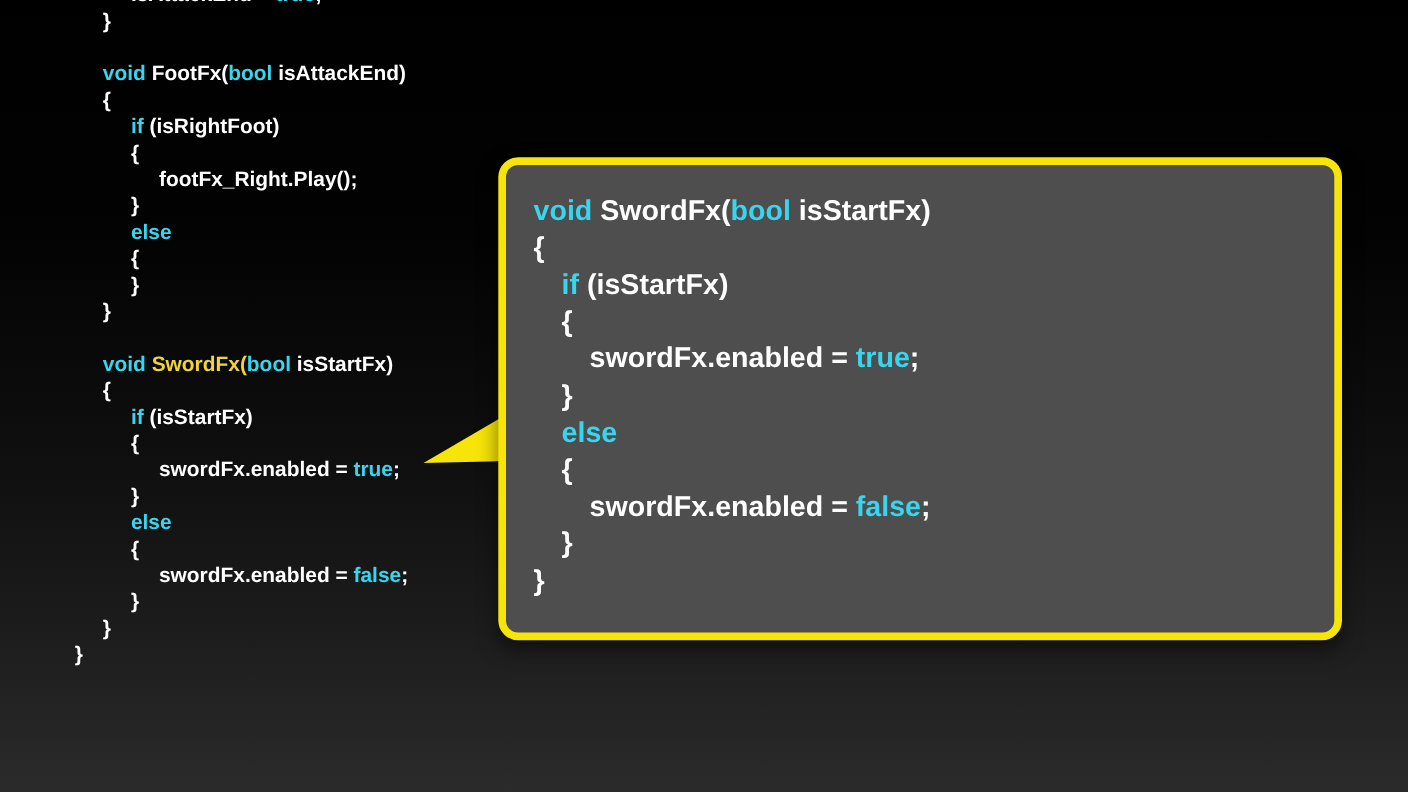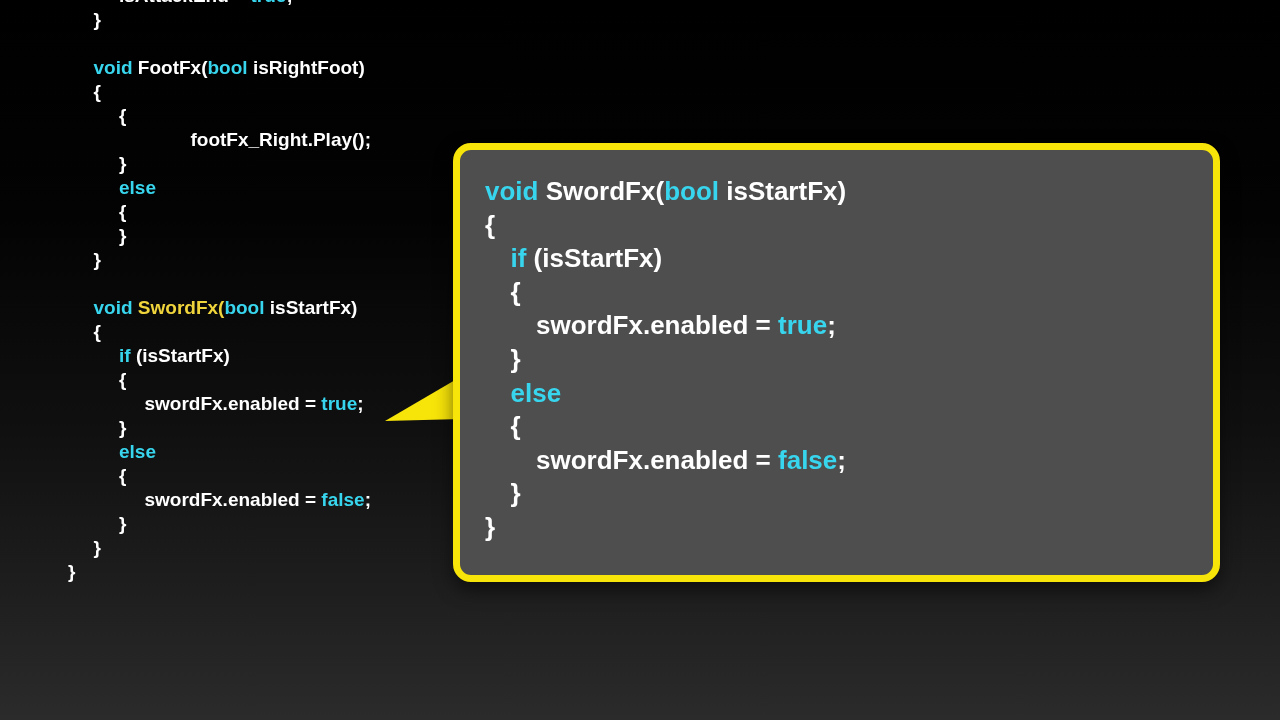--- a/index.html
+++ b/index.html
@@ -59,24 +59,25 @@
 </style>
 </head>
 <body>
 
 <div class="slide" style="--c-keyword: #38d6ee; --c-highlight: #f0d43c; --c-text: #ffffff; --c-callout-border: #f7e409; --c-callout-bg: #4e4e4e;">
 
   <div class="code left-code">
       <div class="code-line" style="padding-left: 51px;"><span class="tok-w">isAttackEnd = </span><span class="tok-k">true</span><span class="tok-w">;</span></div>
       <div class="code-line" style="padding-left: 25.5px;"><span class="tok-w">}</span></div>
       <div class="code-line" style="padding-left: 0px;">&nbsp;</div>
-      <div class="code-line" style="padding-left: 25.5px;"><span class="tok-k">void</span><span class="tok-w"> FootFx(</span><span class="tok-k">bool</span><span class="tok-w"> isRightFoot)</span></div>
+      <div class="code-line" style="padding-left: 25.5px;"><span class="tok-k">void</span><span class="tok-w"> FootFx(</span><span class="tok-k">bool</span><span class="tok-w"> isAttackEnd)</span></div>
       <div class="code-line" style="padding-left: 25.5px;"><span class="tok-w">{</span></div>
+      <div class="code-line" style="padding-left: 51px;"><span class="tok-k">if</span><span class="tok-w"> (isRightFoot)</span></div>
       <div class="code-line" style="padding-left: 51px;"><span class="tok-w">{</span></div>
-      <div class="code-line" style="padding-left: 76.5px; text-align: right;"><span class="tok-w">footFx_Right.Play();</span></div>
+      <div class="code-line" style="padding-left: 76.5px;"><span class="tok-w">footFx_Right.Play();</span></div>
       <div class="code-line" style="padding-left: 51px;"><span class="tok-w">}</span></div>
       <div class="code-line" style="padding-left: 51px;"><span class="tok-k">else</span></div>
       <div class="code-line" style="padding-left: 51px;"><span class="tok-w">{</span></div>
       <div class="code-line" style="padding-left: 51px;"><span class="tok-w">}</span></div>
       <div class="code-line" style="padding-left: 25.5px;"><span class="tok-w">}</span></div>
       <div class="code-line" style="padding-left: 0px;">&nbsp;</div>
       <div class="code-line" style="padding-left: 25.5px;"><span class="tok-k">void</span><span class="tok-w"> </span><span class="tok-y">SwordFx(</span><span class="tok-k">bool</span><span class="tok-w"> isStartFx)</span></div>
       <div class="code-line" style="padding-left: 25.5px;"><span class="tok-w">{</span></div>
       <div class="code-line" style="padding-left: 51px;"><span class="tok-k">if</span><span class="tok-w"> (isStartFx)</span></div>
       <div class="code-line" style="padding-left: 51px;"><span class="tok-w">{</span></div>

